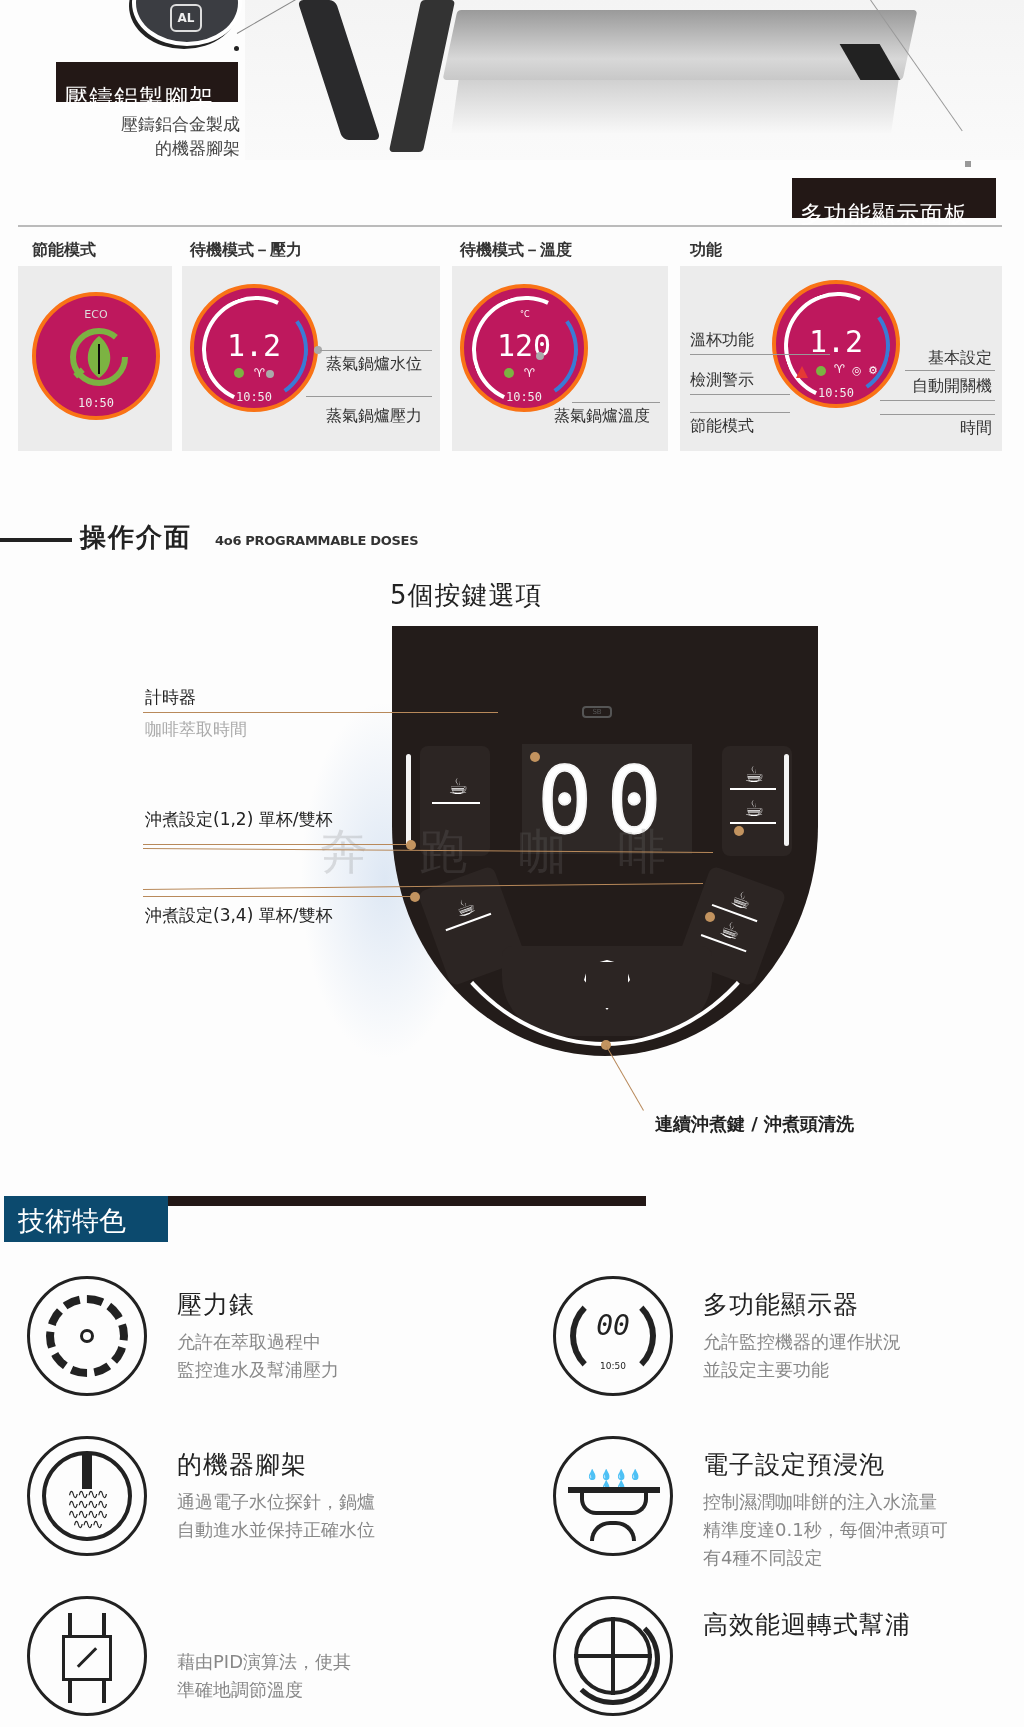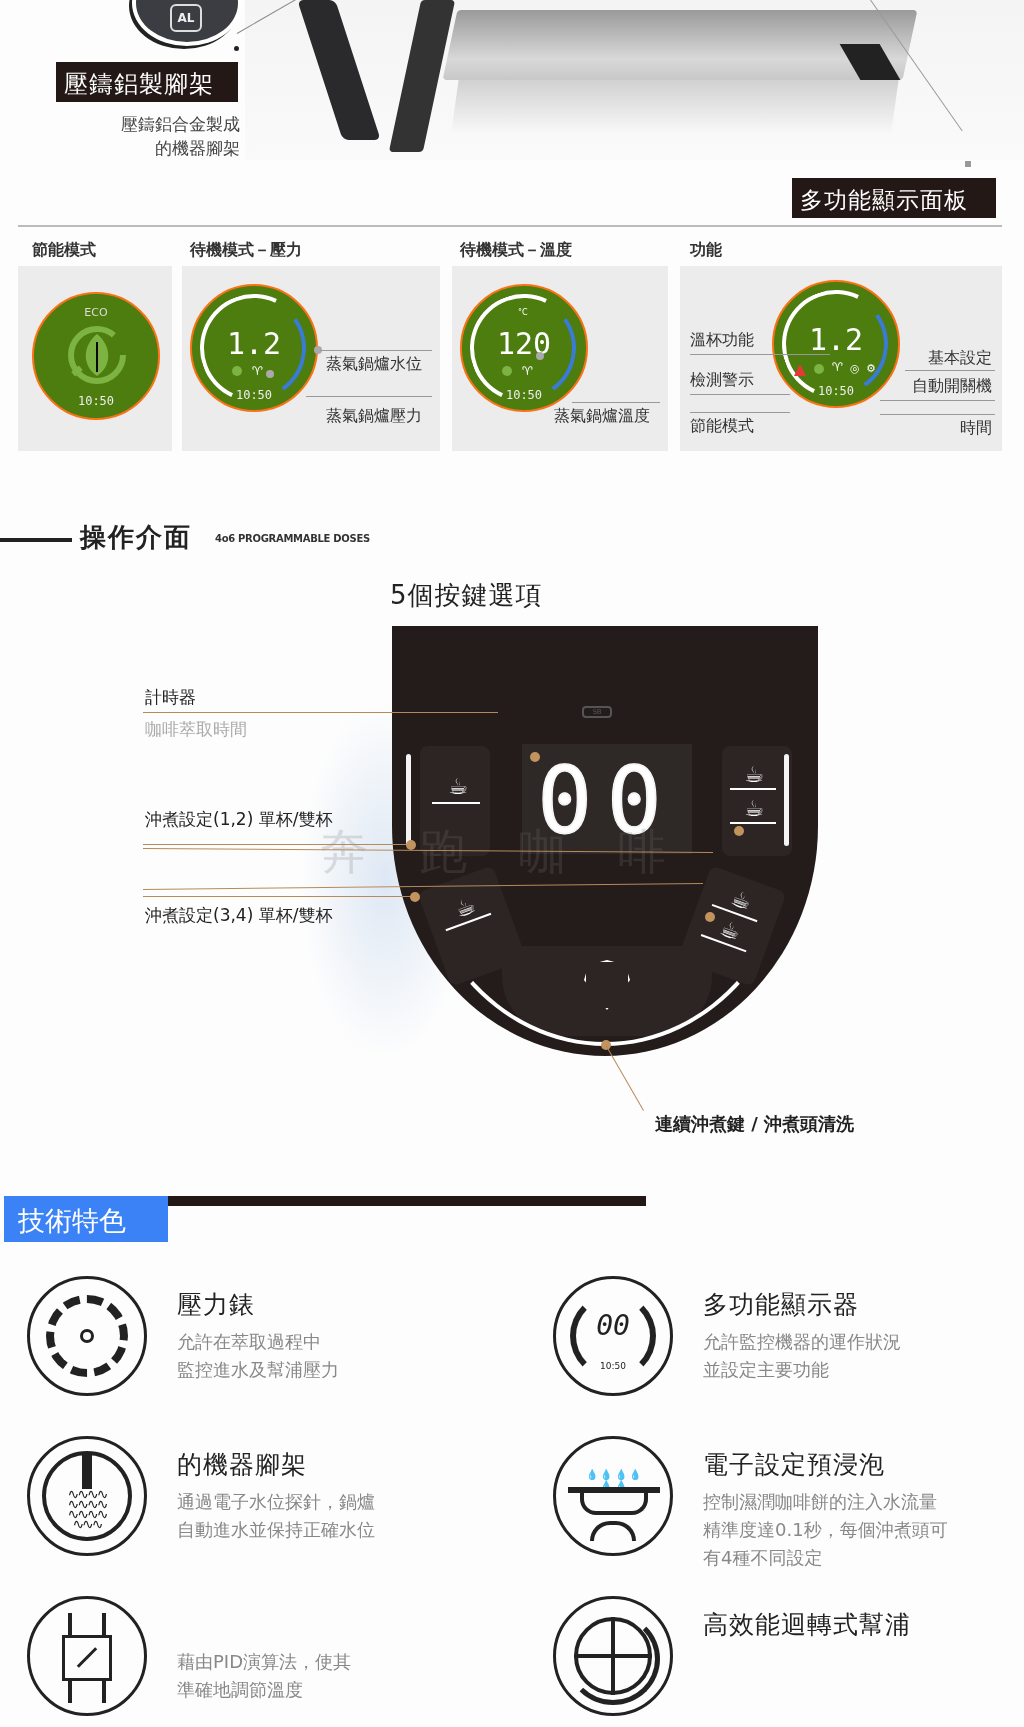--- a/index.html
+++ b/index.html
@@ -13,43 +13,43 @@
   .leg-l { left: 320px; top: 0; width: 38px; height: 140px; background: #2a2a2c; transform: skewX(18deg); border-radius: 6px; }
   .leg-l2 { left: 405px; top: 0; width: 34px; height: 152px; background: #333; transform: skewX(-12deg); border-radius: 4px; }
   .tray { left: 450px; top: 10px; width: 460px; height: 70px; background: linear-gradient(180deg,#9a9a9a,#d8d8d8 70%,#c8c8c8); transform: skewX(-12deg); border-radius: 4px; }
   .tray-shadow { left: 455px; top: 78px; width: 440px; height: 55px; background: linear-gradient(180deg,#cfcfcf,#f8f8f8); transform: skewX(-8deg); }
   .leg-r { left: 850px; top: 44px; width: 40px; height: 36px; background: #222; transform: skewX(30deg); }
   .callout-dot { left: 234px; top: 46px; width: 5px; height: 5px; background: #222; border-radius: 50%; }
   .callout-line1 { left: 237px; top: 0; width: 70px; height: 1px; background: #888; transform: rotate(-30deg); transform-origin: left; top: 33px; }
   .callout-line2 { left: 870px; top: 0; width: 1px; height: 160px; background: #999; transform: rotate(-35deg); transform-origin: top; }
   .callout-sq { left: 965px; top: 161px; width: 6px; height: 6px; background: #999; }
 
-  .label-dark { background: #231816; color: #fff; font-size: 24px; padding: 4px 8px; letter-spacing: 1px; }
+  .label-dark { background: #231816; color: #fff; font-size: 24px; padding: 18px 8px; letter-spacing: 1px; }
   .label-stand { left: 56px; top: 62px; width: 182px; height: 40px; line-height: 36px; }
   .stand-desc { left: 60px; top: 112px; width: 180px; text-align: right; font-size: 17px; color: #444; line-height: 24px; }
   .label-panel { left: 792px; top: 178px; width: 204px; height: 40px; line-height: 36px; font-size: 23px; }
 
   
   .hr-top { left: 18px; top: 225px; width: 984px; height: 2px; background: #bbb; }
   .mode-title { top: 240px; font-size: 16px; color: #333; font-weight: bold; }
   .mode-card { top: 266px; height: 185px; background: #ececec; }
-  .dial { border-radius: 50%; background: #4d7c0f; border: 2px solid #f97316; }
+  .dial { border-radius: 50%; background: #be185d; border: 4px solid #f97316; }
   .dial-eco-label { color: #ddd; font-size: 11px; position: absolute; left: 0; width: 100%; text-align: center; }
   .dial-time { color: #eee; font-size: 12px; position: absolute; left: 0; width: 100%; text-align: center; font-family: "DejaVu Sans Mono", monospace; }
   .dial-big { color: #fff; font-family: "DejaVu Sans Mono", monospace; font-size: 30px; position: absolute; width: 100%; text-align: center; }
   .arc-white { position: absolute; border-radius: 50%; border: 4px solid transparent; border-left-color: #fff; border-top-color: #fff; transform: rotate(-20deg); }
   .arc-blue { position: absolute; border-radius: 50%; border: 4px solid transparent; border-right-color: #3a7bd5; transform: rotate(10deg); }
   .mini-text { font-size: 16px; color: #333; position: absolute; white-space: nowrap; }
   .lead { position: absolute; height: 1px; background: #999; }
   .dot-g { position: absolute; width: 8px; height: 8px; border-radius: 50%; background: #aaa; }
 
   
   .op-line { left: 0; top: 538px; width: 72px; height: 4px; background: #222; }
   .op-title { left: 80px; top: 520px; font-size: 26px; font-weight: bold; color: #222; letter-spacing: 2px; }
-  .op-sub { left: 215px; top: 533px; font-size: 10px; color: #333; font-weight: bold; letter-spacing: -0.3px; }
+  .op-sub { left: 215px; top: 533px; font-size: 13px; color: #333; font-weight: bold; letter-spacing: -0.3px; }
   .keys-title { left: 390px; top: 578px; font-size: 26px; color: #222; letter-spacing: 1px; }
 
   .panel { left: 392px; top: 626px; width: 426px; height: 430px; background: #231c1a; border-radius: 0 0 213px 213px / 0 0 230px 230px; overflow: hidden; }
   .f18 { left: 152px; top: 22px; width: 108px; height: 66px; border: 4px solid #555; border-radius: 12px; color: #5a5a5a; font-weight: bold; font-size: 44px; text-align: center; line-height: 58px; font-family: "DejaVu Sans", sans-serif; }
   .f18-sub { left: 190px; top: 80px; width: 30px; height: 12px; border: 2px solid #555; border-radius: 4px; color: #555; font-size: 7px; text-align: center; line-height: 8px; }
   .seg-bg { left: 130px; top: 118px; width: 170px; height: 110px; background: #2e2826; }
   .seg { left: 145px; top: 130px; color: #fff; font-family: "DejaVu Sans Mono", monospace; font-size: 92px; letter-spacing: 14px; line-height: 92px; font-weight: 200; -webkit-text-stroke: 1px #fff; color: transparent; text-shadow: 0 0 1px #fff; }
   .btn { position: absolute; background: #2c2523; border-radius: 8px; }
   .btn-bar { position: absolute; width: 5px; background: #f4f4f4; border-radius: 3px; }
   .cup { position: absolute; color: #fff; font-size: 22px; line-height: 22px; text-align: center; }
@@ -60,21 +60,21 @@
   .op-label { position: absolute; font-size: 17px; color: #222; white-space: nowrap; }
   .op-label.sub { color: #aaa; }
   .gold { position: absolute; height: 1px; background: #b8895a; }
   .gold-dot { position: absolute; width: 10px; height: 10px; border-radius: 50%; background: #c2935f; }
   .bottom-label { left: 655px; top: 1112px; font-size: 18px; color: #222; font-weight: bold; }
   .watermark { left: 320px; top: 820px; font-size: 48px; color: rgba(120,120,120,0.22); letter-spacing: 18px; }
   .watercolor { left: 300px; top: 700px; width: 170px; height: 360px; background: radial-gradient(ellipse at center, rgba(190,210,235,0.5), rgba(255,255,255,0) 70%); }
 
   
   .tech-bar-top { left: 4px; top: 1196px; width: 642px; height: 10px; background: #231816; }
-  .tech-label { left: 4px; top: 1196px; width: 164px; height: 46px; background: #3b82f6; color: #fff; font-size: 27px; padding-left: 14px; line-height: 50px; }
+  .tech-label { left: 4px; top: 1196px; width: 164px; height: 46px; background: #0c4a6e; color: #fff; font-size: 27px; padding-left: 14px; line-height: 50px; }
   .feat { position: absolute; width: 470px; height: 140px; }
   .feat-icon { position: absolute; left: 0; top: 0; width: 120px; height: 120px; border-radius: 50%; border: 3px solid #222; }
   .feat-inner { position: absolute; border-radius: 50%; border: 5px solid #222; }
   .feat-title { position: absolute; left: 150px; top: 12px; font-size: 25px; color: #222; letter-spacing: 1px; white-space: nowrap; }
   .feat-desc { position: absolute; left: 150px; top: 52px; font-size: 18px; color: #888; line-height: 28px; white-space: pre-line; }
 </style>
 </head>
 <body>
 
 <div class="abs photo-bg"></div>

